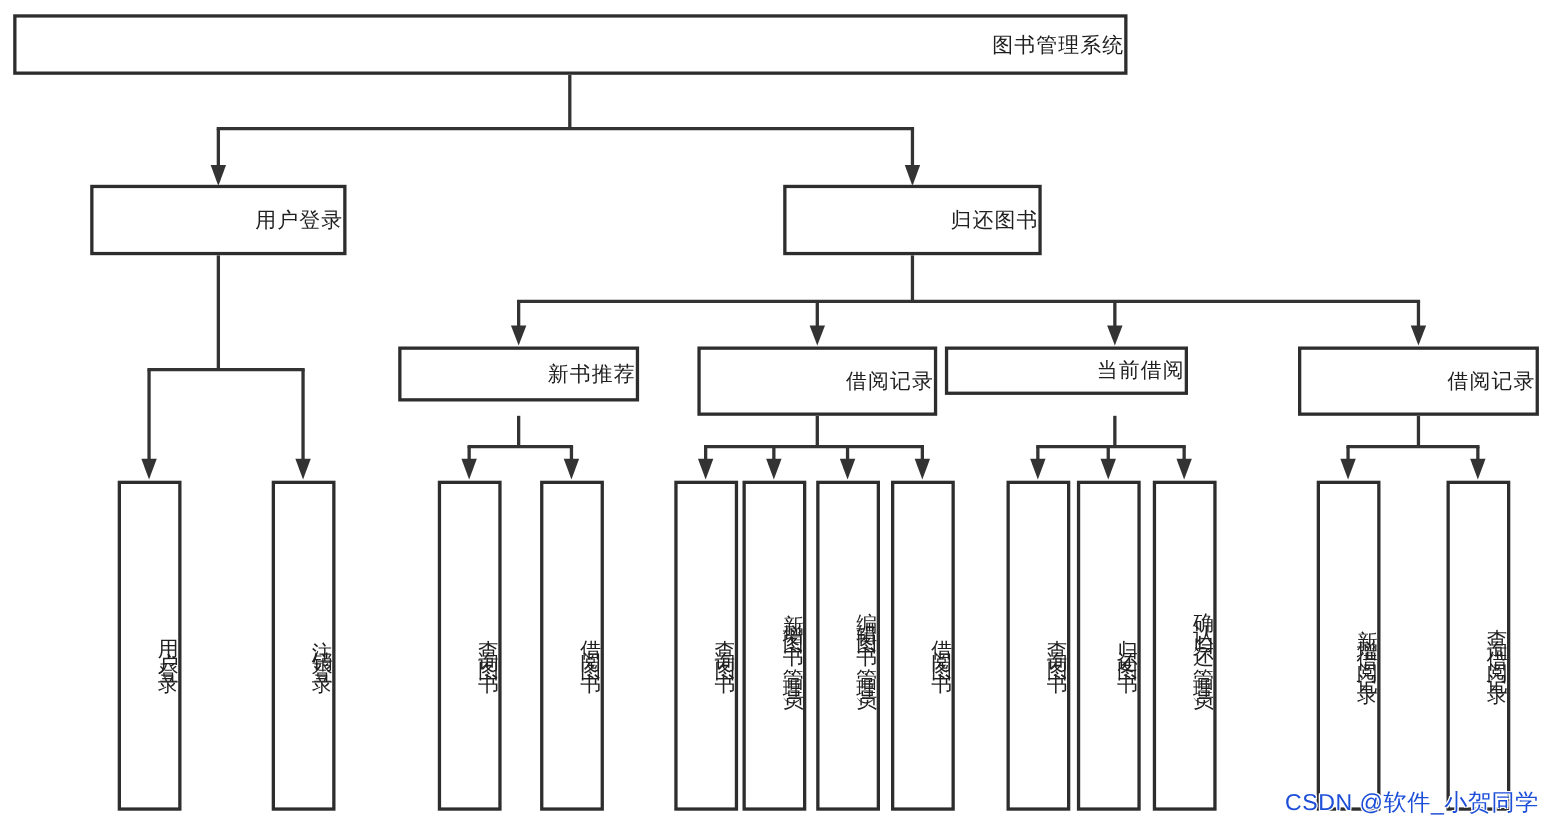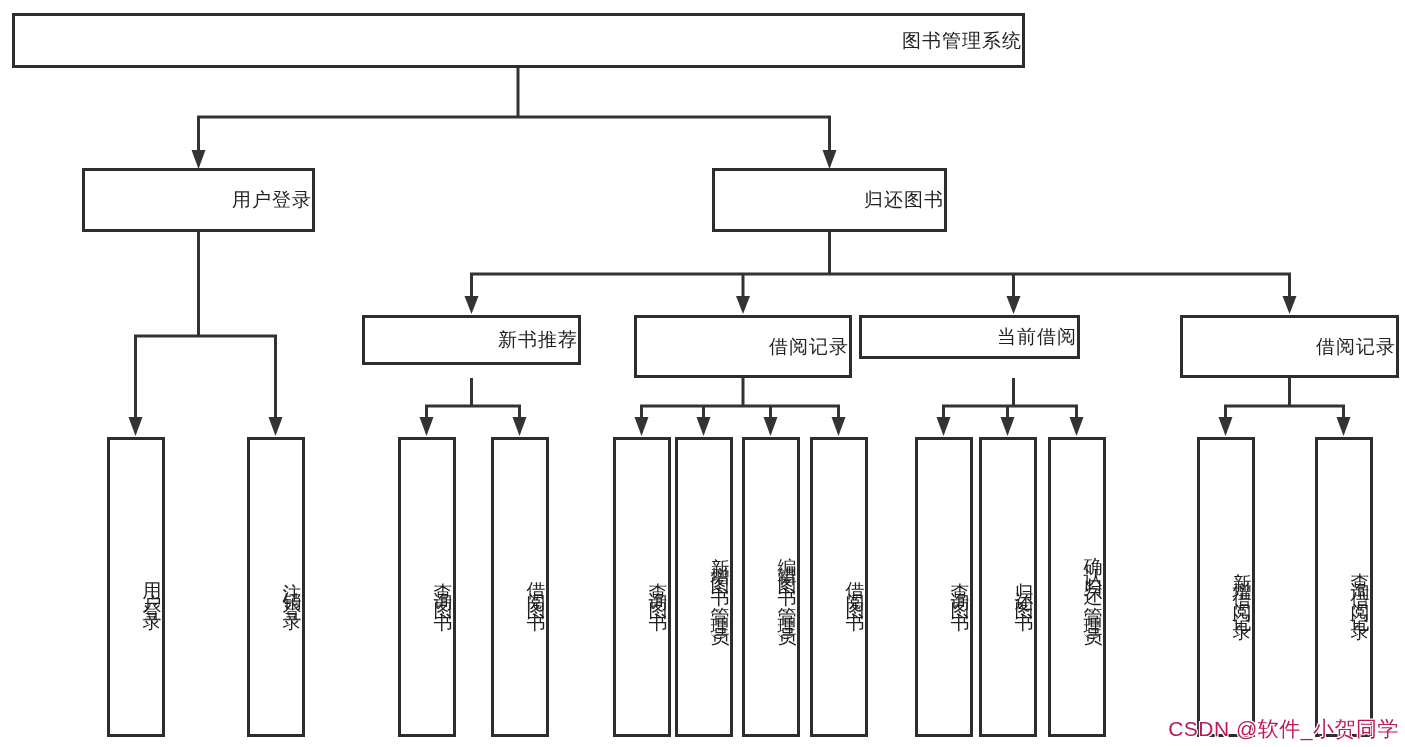--- a/index.html
+++ b/index.html
@@ -36,21 +36,21 @@
     line-height: 1;
     white-space: nowrap;
   }
   #watermark {
     position: absolute;
     right: 6px;
     bottom: 4px;
     z-index: 5;
     font-size: 21px;
     letter-spacing: 0.5px;
-    color: #be185d;
+    color: #1d4ed8;
     text-shadow: 1px 1px 0 #ffffff, -1px -1px 0 #ffffff, 1px -1px 0 #ffffff, -1px 1px 0 #ffffff;
     white-space: nowrap;
     margin-left: 32px;
   }
 </style>
 </head>
 <body>
 
 <div id="stage">
 

